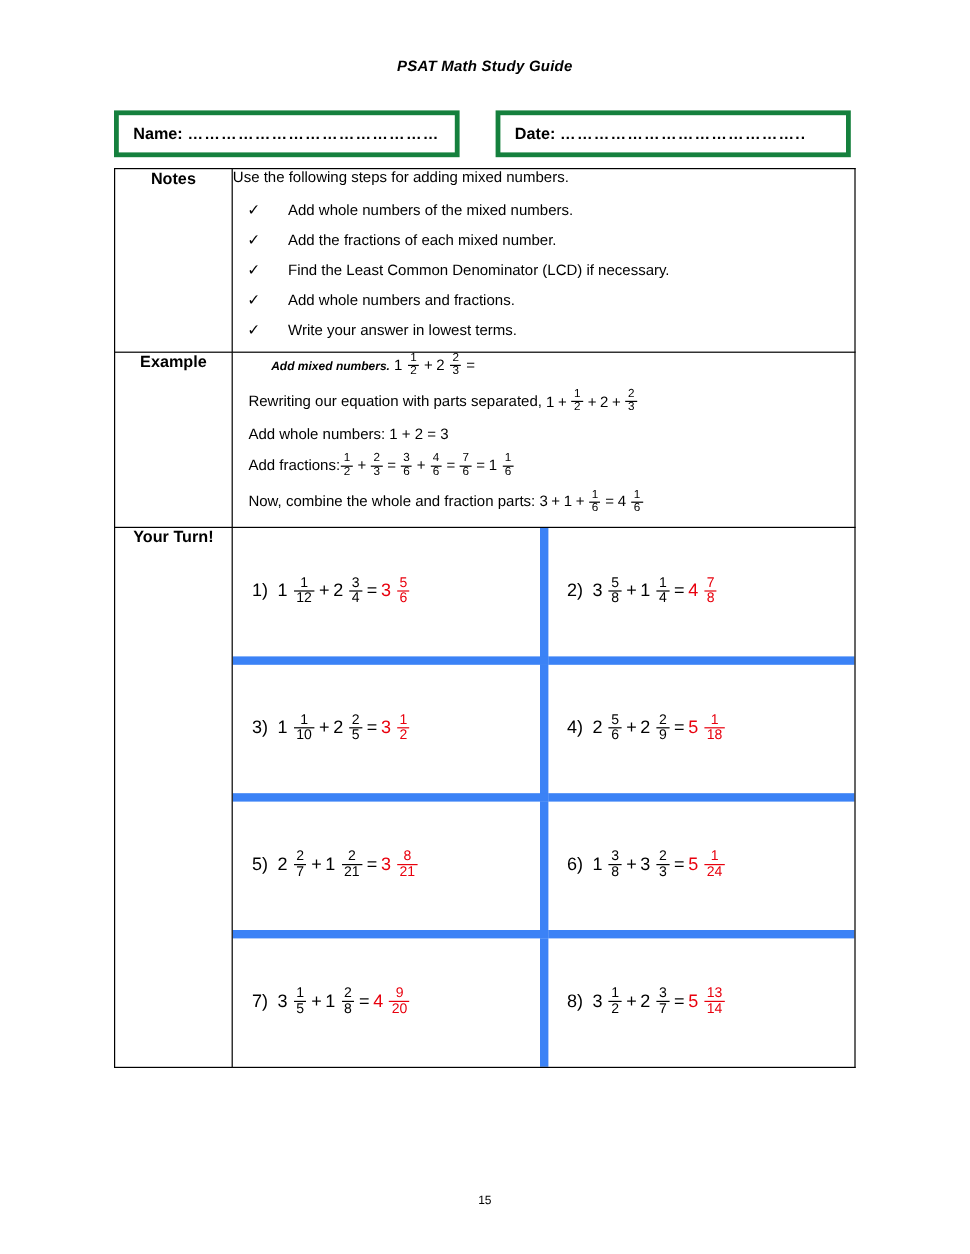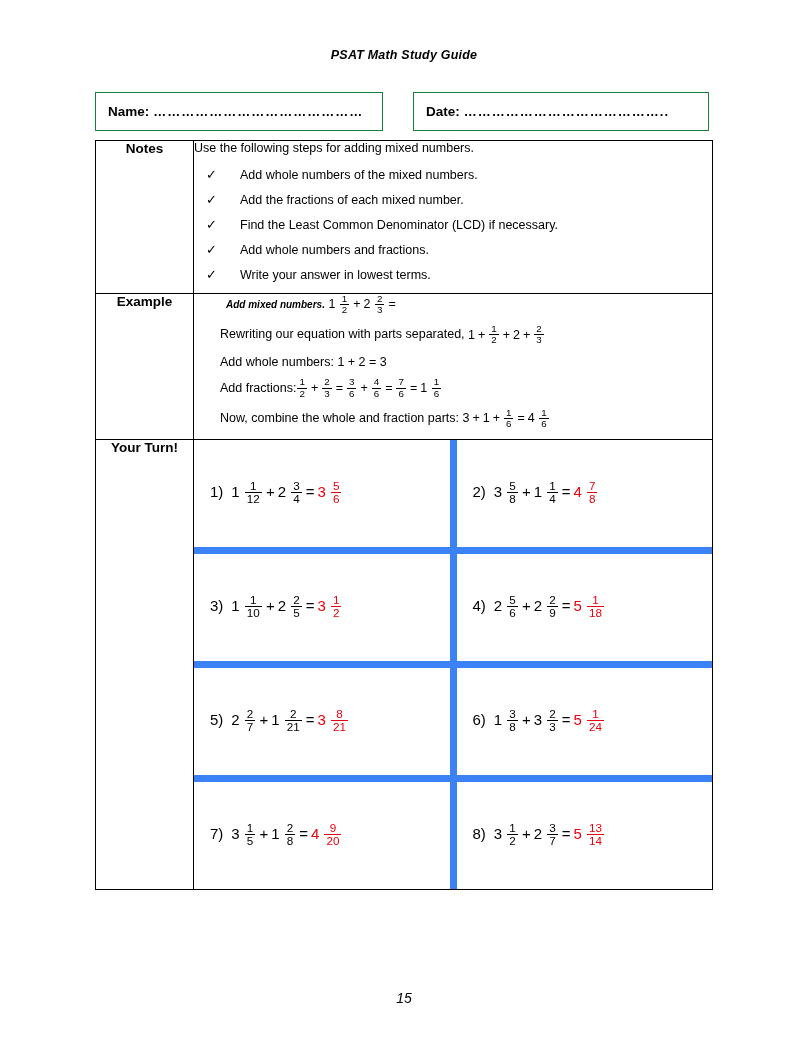--- a/index.html
+++ b/index.html
@@ -33,21 +33,21 @@
     left: 95px;
     top: 92px;
     width: 618px;
   }
   
   .namedate {
     display: flex;
     width: 100%;
   }
   .nd-cell {
-    border: 1px solid #15803d;
+    border: 4px solid #15803d;
     box-sizing: border-box;
     height: 39px;
     display: flex;
     align-items: center;
     padding-left: 12px;
     font-size: 13.5px;
     font-weight: bold;
   }
   .nd-left { width: 288px; }
   .nd-right { width: 296px; margin-left: 30px; }
@@ -112,21 +112,21 @@
     padding: 12px 14px 16px 16px;
     font-size: 12.5px;
   }
   .ex-line { margin-bottom: 9px; }
   .ex-title {
     font-weight: bold;
     font-style: italic;
     font-size: 10px;
     margin-left: 32px;
   }
-  .ex-indent { margin-left: 26px; }
+  .ex-indent { margin-left: 13px; }
 
   
   .frac {
     display: inline-block;
     vertical-align: middle;
     text-align: center;
     line-height: 1.05;
     font-size: 0.78em;
     margin: 0 1px;
     position: relative;
@@ -160,22 +160,21 @@
   table.turn tr:first-child td { border-top: none; }
   table.turn tr:last-child td { border-bottom: none; }
   .qnum { margin-right: 8px; }
   .answer { color: #e8000d; }
   .pagenum {
     position: absolute;
     bottom: 32px;
     left: 0;
     width: 100%;
     text-align: center;
-    font-size: 14px;
-    font-style: italic;
+    font-size: 10px;
   }
 </style>
 </head>
 <body>
 
 <div class="page">
 
   <div class="doc-header">PSAT Math Study Guide</div>
 
   <div class="sheet">

